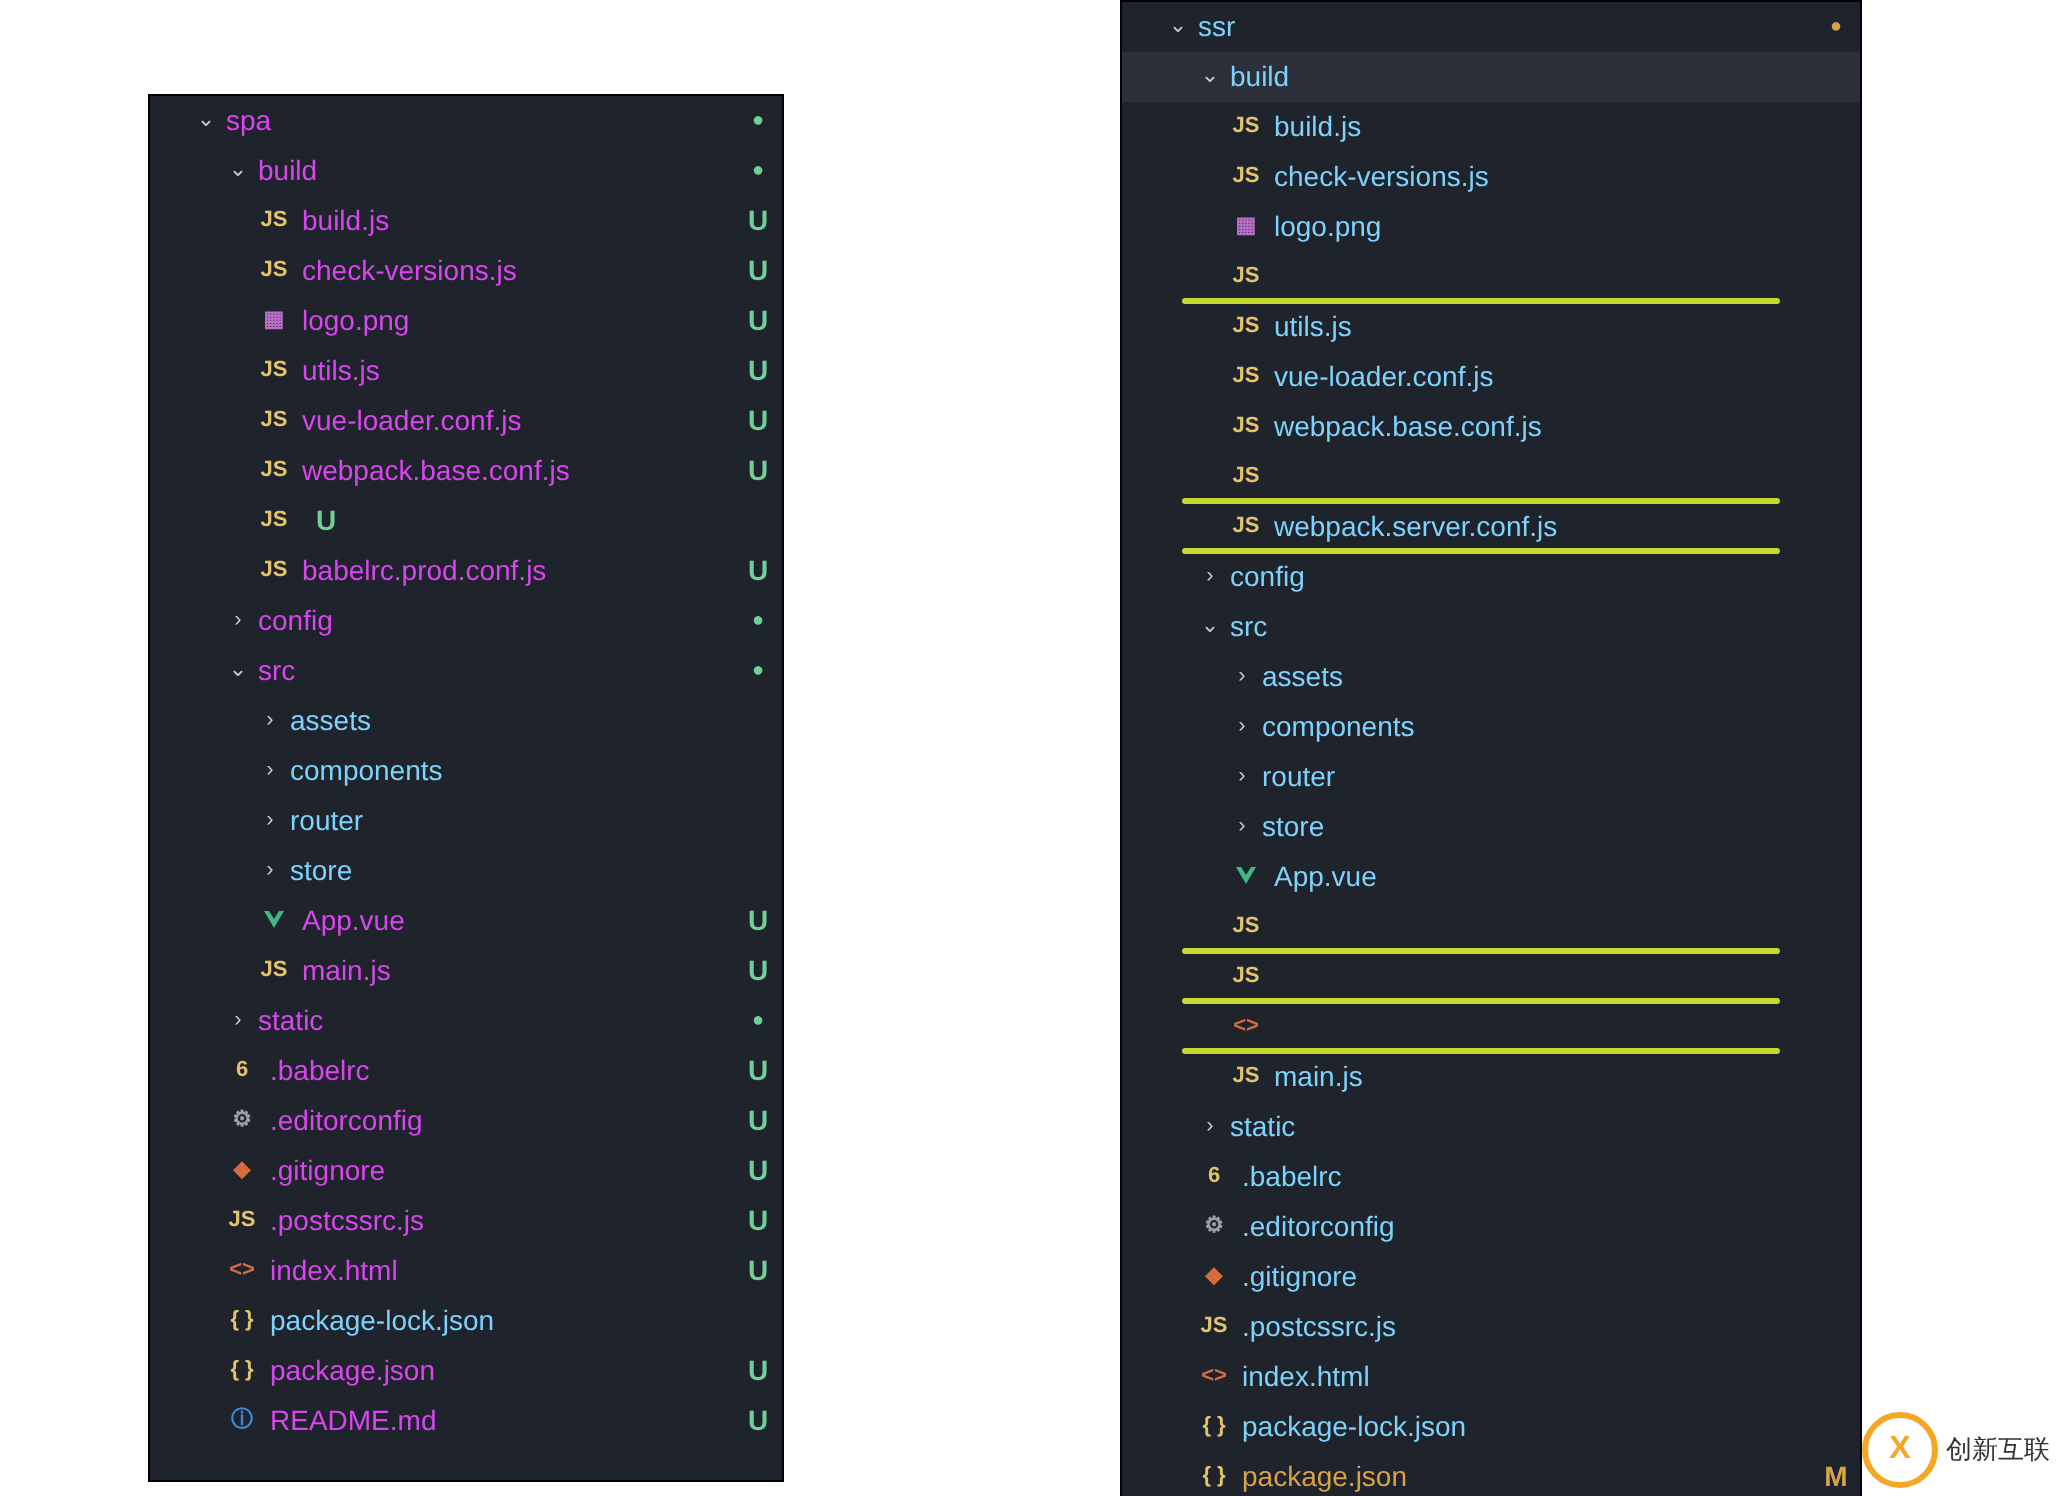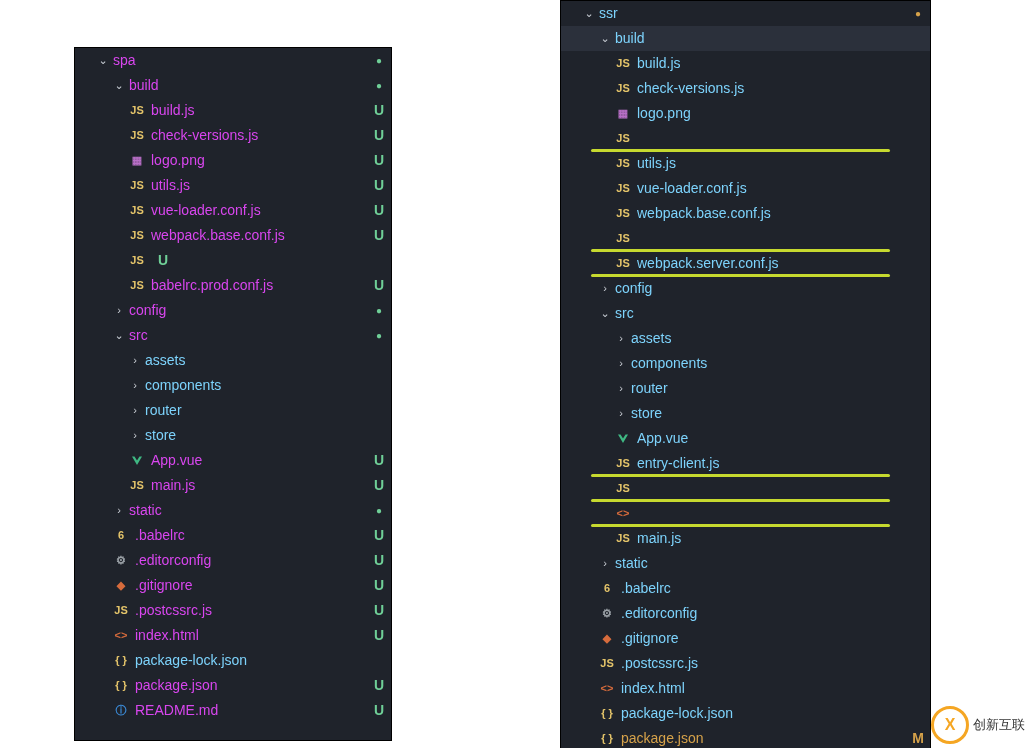--- a/index.html
+++ b/index.html
@@ -270,21 +270,20 @@
         </div>
         <div class="row ind3">
           <span class="ico vue"><svg class="vueico" viewBox="0 0 24 24">
               <path fill="#3fb883" d="M2 3 L12 20 L22 3 L17 3 L12 11 L7 3 Z"></path>
             </svg></span>
           <span class="lbl t-norm">App.vue</span>
           <span class="stat"></span>
         </div>
         <div class="row ind3 hl">
           <span class="ico js">JS</span>
-          <span class="lbl t-norm">entry-client.js</span>
           <span class="stat"></span>
         </div>
         <div class="row ind3 hl">
           <span class="ico js">JS</span>
           <span class="stat"></span>
         </div>
         <div class="row ind3 hl">
           <span class="ico html">&lt;&gt;</span>
           <span class="stat"></span>
         </div>

